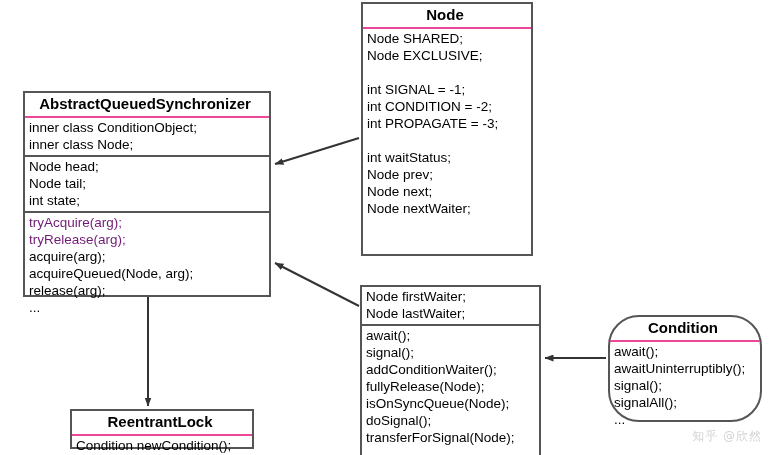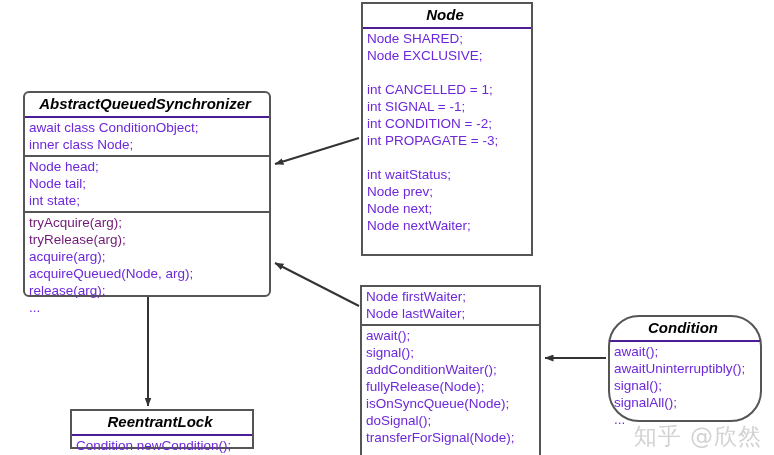--- a/index.html
+++ b/index.html
@@ -24,36 +24,35 @@
     z-index: 5;
   }
   .uml-title {
     box-sizing: border-box;
     text-align: center;
     font-weight: bold;
     font-size: 15px;
     line-height: 20px;
     padding: 1px 4px 2px 0;
     color: #000000;
-    border-bottom: 2px solid #4c1d95;
+    border-bottom: 2px solid #ec4899;
     white-space: nowrap;
-    font-style: italic;
   }
   .uml-compartment {
     box-sizing: border-box;
     border-bottom: 2px solid #555555;
     padding: 1px 2px 2px 4px;
   }
   .uml-compartment.last {
     border-bottom: none;
   }
   .uml-line {
     font-size: 13.5px;
     line-height: 17px;
-    color: #6d28d9;
+    color: #000000;
     white-space: nowrap;
   }
   .uml-line.red {
     color: #701a75;
   }
   .uml-line.blank {
     height: 17px;
   }
   
   .connector-layer {
@@ -63,21 +62,21 @@
     width: 774px;
     height: 455px;
     z-index: 2;
     pointer-events: none;
   }
   
   .watermark {
     position: absolute;
     right: 12px;
     bottom: 8px;
-    font-size: 23px;
+    font-size: 12px;
     line-height: 22px;
     color: #d2d2d2;
     letter-spacing: 1px;
     white-space: nowrap;
     z-index: 9;
     font-family: "DejaVu Sans", sans-serif;
   }
 </style>
 </head>
 <body>
@@ -99,37 +98,36 @@
 
     <line x1="148" y1="297" x2="148" y2="406" stroke="#333333" stroke-width="2" marker-end="url(#arrowhead)"></line>
   </svg>
 
   <div class="uml-box" style="left:361px; top:2px; width:172px; height:254px;">
     <div class="uml-title">Node</div>
     <div class="uml-compartment last">
       <div class="uml-line">Node SHARED;</div>
       <div class="uml-line">Node EXCLUSIVE;</div>
       <div class="uml-line blank">&nbsp;</div>
-      <div class="uml-line">int CANCELLED = 1;</div>
       <div class="uml-line">int SIGNAL = -1;</div>
       <div class="uml-line">int CONDITION = -2;</div>
       <div class="uml-line">int PROPAGATE = -3;</div>
       <div class="uml-line blank">&nbsp;</div>
       <div class="uml-line">int waitStatus;</div>
       <div class="uml-line">Node prev;</div>
       <div class="uml-line">Node next;</div>
       <div class="uml-line">Node nextWaiter;</div>
       <div class="uml-line blank">&nbsp;</div>
     </div>
   </div>
 
-  <div class="uml-box" style="left:23px; top:91px; width:248px; height:206px;border-radius:6px;">
+  <div class="uml-box" style="left:23px; top:91px; width:248px; height:206px;">
     <div class="uml-title">AbstractQueuedSynchronizer</div>
     <div class="uml-compartment">
-      <div class="uml-line">await class ConditionObject;</div>
+      <div class="uml-line">inner class ConditionObject;</div>
       <div class="uml-line">inner class Node;</div>
     </div>
     <div class="uml-compartment">
       <div class="uml-line">Node head;</div>
       <div class="uml-line">Node tail;</div>
       <div class="uml-line">int state;</div>
     </div>
     <div class="uml-compartment last">
       <div class="uml-line red">tryAcquire(arg);</div>
       <div class="uml-line red">tryRelease(arg);</div>

